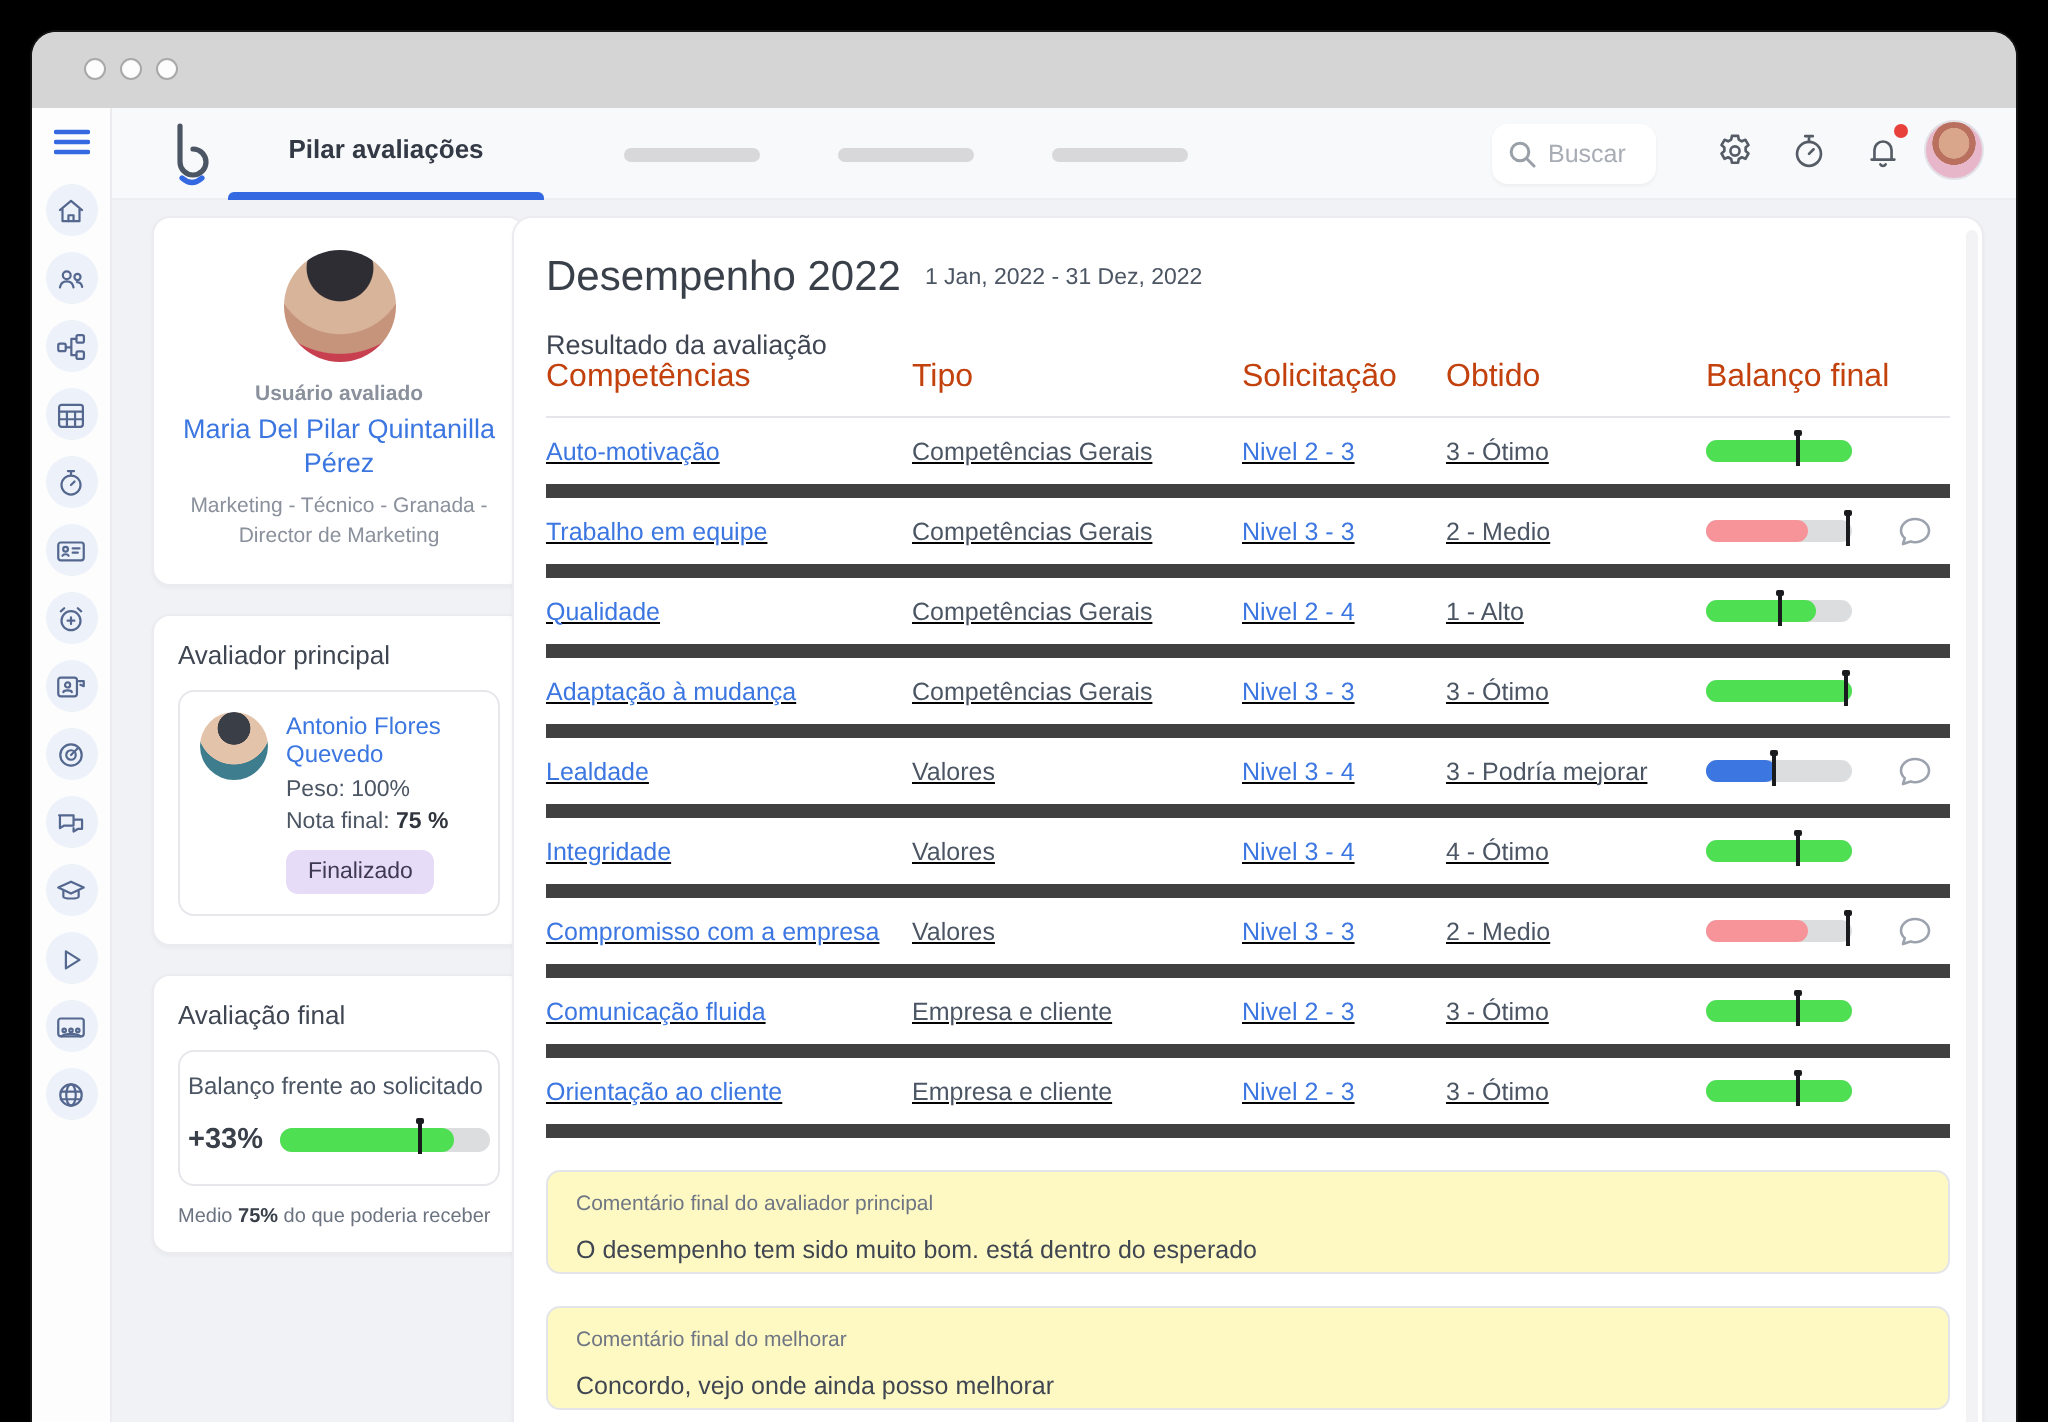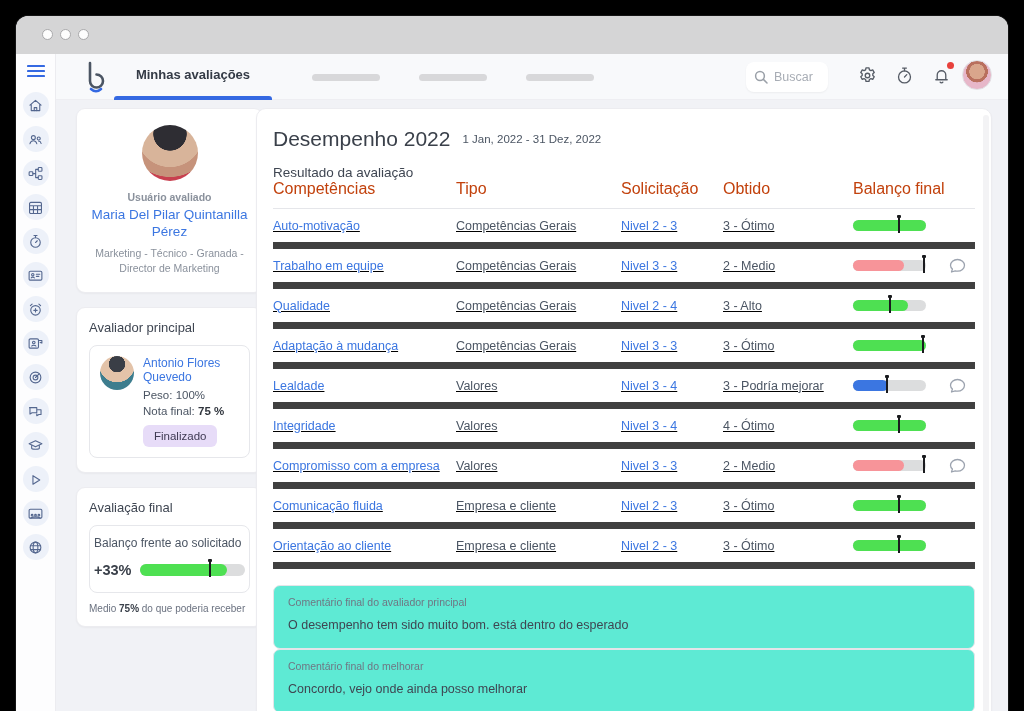--- a/index.html
+++ b/index.html
@@ -73,21 +73,21 @@
   .thead { padding-bottom:10px; border-bottom:1px solid #e5e6ea; }
   .thead div { font-size:16px; color:#c2410c; }
   .trow { height:40px; border-bottom:7px solid #404040; font-size:12.5px;text-decoration:underline; }
   .trow .c-link { color:#3b76e1; cursor:pointer; }
   .trow .c-text { color:#4b5563; }
   .balance-cell { display:flex; align-items:center; }
   .balance-cell .bar { width:73px; height:11px; }
   .bubble-icon { margin-left:23px; color:#9ca3af; visibility:hidden; cursor:pointer; display:flex; }
   .has-comment .bubble-icon { visibility:visible; }
   .comments { margin-top:16px; }
-  .comment-box { border:1px solid #e4e5e9; background:#5eead4; border-radius:7px; padding:10px 14px 16px; margin-bottom:0; }
+  .comment-box { border:1px solid #e4e5e9; background:#fef9c3; border-radius:7px; padding:10px 14px 4px; margin-bottom:16px; }
   .comment-label { font-size:10.5px; color:#6f7683; margin-bottom:10px; }
   .comment-text { font-size:12.5px; color:#3f4652; }
   .scrolltrack { position:absolute; right:2px; top:6px; bottom:0; width:6px; border-radius:3px; background:#f3f3f5; }
 </style>
 </head>
 <body>
 
 <div class="window">
   <div class="titlebar">
     <div class="traffic">
@@ -201,21 +201,21 @@
   </div>
 
   <div class="header">
     <div class="logo">
       <svg width="24" height="34" viewBox="0 0 24 34">
         <path d="M6 3v18a6.5 6.5 0 1 0 6.5-6.5" fill="none" stroke="#4b5563" stroke-width="2.6" stroke-linecap="round"></path>
         <path d="M7 29q5 4.5 10 0" fill="none" stroke="#3569e2" stroke-width="2.6" stroke-linecap="round"></path>
       </svg>
     </div>
     <div class="tab">
-      <span class="tab-label">Minhas avaliações</span>
+      <span class="tab-label">Pilar avaliações</span>
       <span class="tab-underline"></span>
     </div>
     <div class="skeletons">
       <span></span>
       <span></span>
       <span></span>
     </div>
     <div class="search">
       <span style="display:flex">
         <svg width="14" height="14" viewBox="0 0 14 14">
@@ -334,21 +334,21 @@
                   <path d="M8.5 1.5c3.9 0 7 2.6 7 5.8s-3.1 5.8-7 5.8c-.8 0-1.6-.1-2.3-.3L2.5 14l.9-2.9c-1.2-1-1.9-2.4-1.9-3.8 0-3.2 3.1-5.8 7-5.8z" fill="none" stroke="#9ca3af" stroke-width="1.3" stroke-linejoin="round"></path>
                 </svg>
       </span>
     </div>
   </div>
 
   <div class="tgrid trow">
     <div class="c-link">Qualidade</div>
     <div class="c-text">Competências Gerais</div>
     <div class="c-link">Nivel 2 - 4</div>
-    <div class="c-text">3 - Alto</div>
+    <div class="c-text">1 - Alto</div>
     <div class="balance-cell">
       <div class="bar">
         <div class="bar-fill" style="width: 76%; background: rgb(78, 224, 82);"></div>
         <div class="bar-marker" style="left: calc(50% - 1px);"></div>
       </div>
       <span class="bubble-icon">
         <svg width="17" height="16" viewBox="0 0 17 16">
                   <path d="M8.5 1.5c3.9 0 7 2.6 7 5.8s-3.1 5.8-7 5.8c-.8 0-1.6-.1-2.3-.3L2.5 14l.9-2.9c-1.2-1-1.9-2.4-1.9-3.8 0-3.2 3.1-5.8 7-5.8z" fill="none" stroke="#9ca3af" stroke-width="1.3" stroke-linejoin="round"></path>
                 </svg>
       </span>

